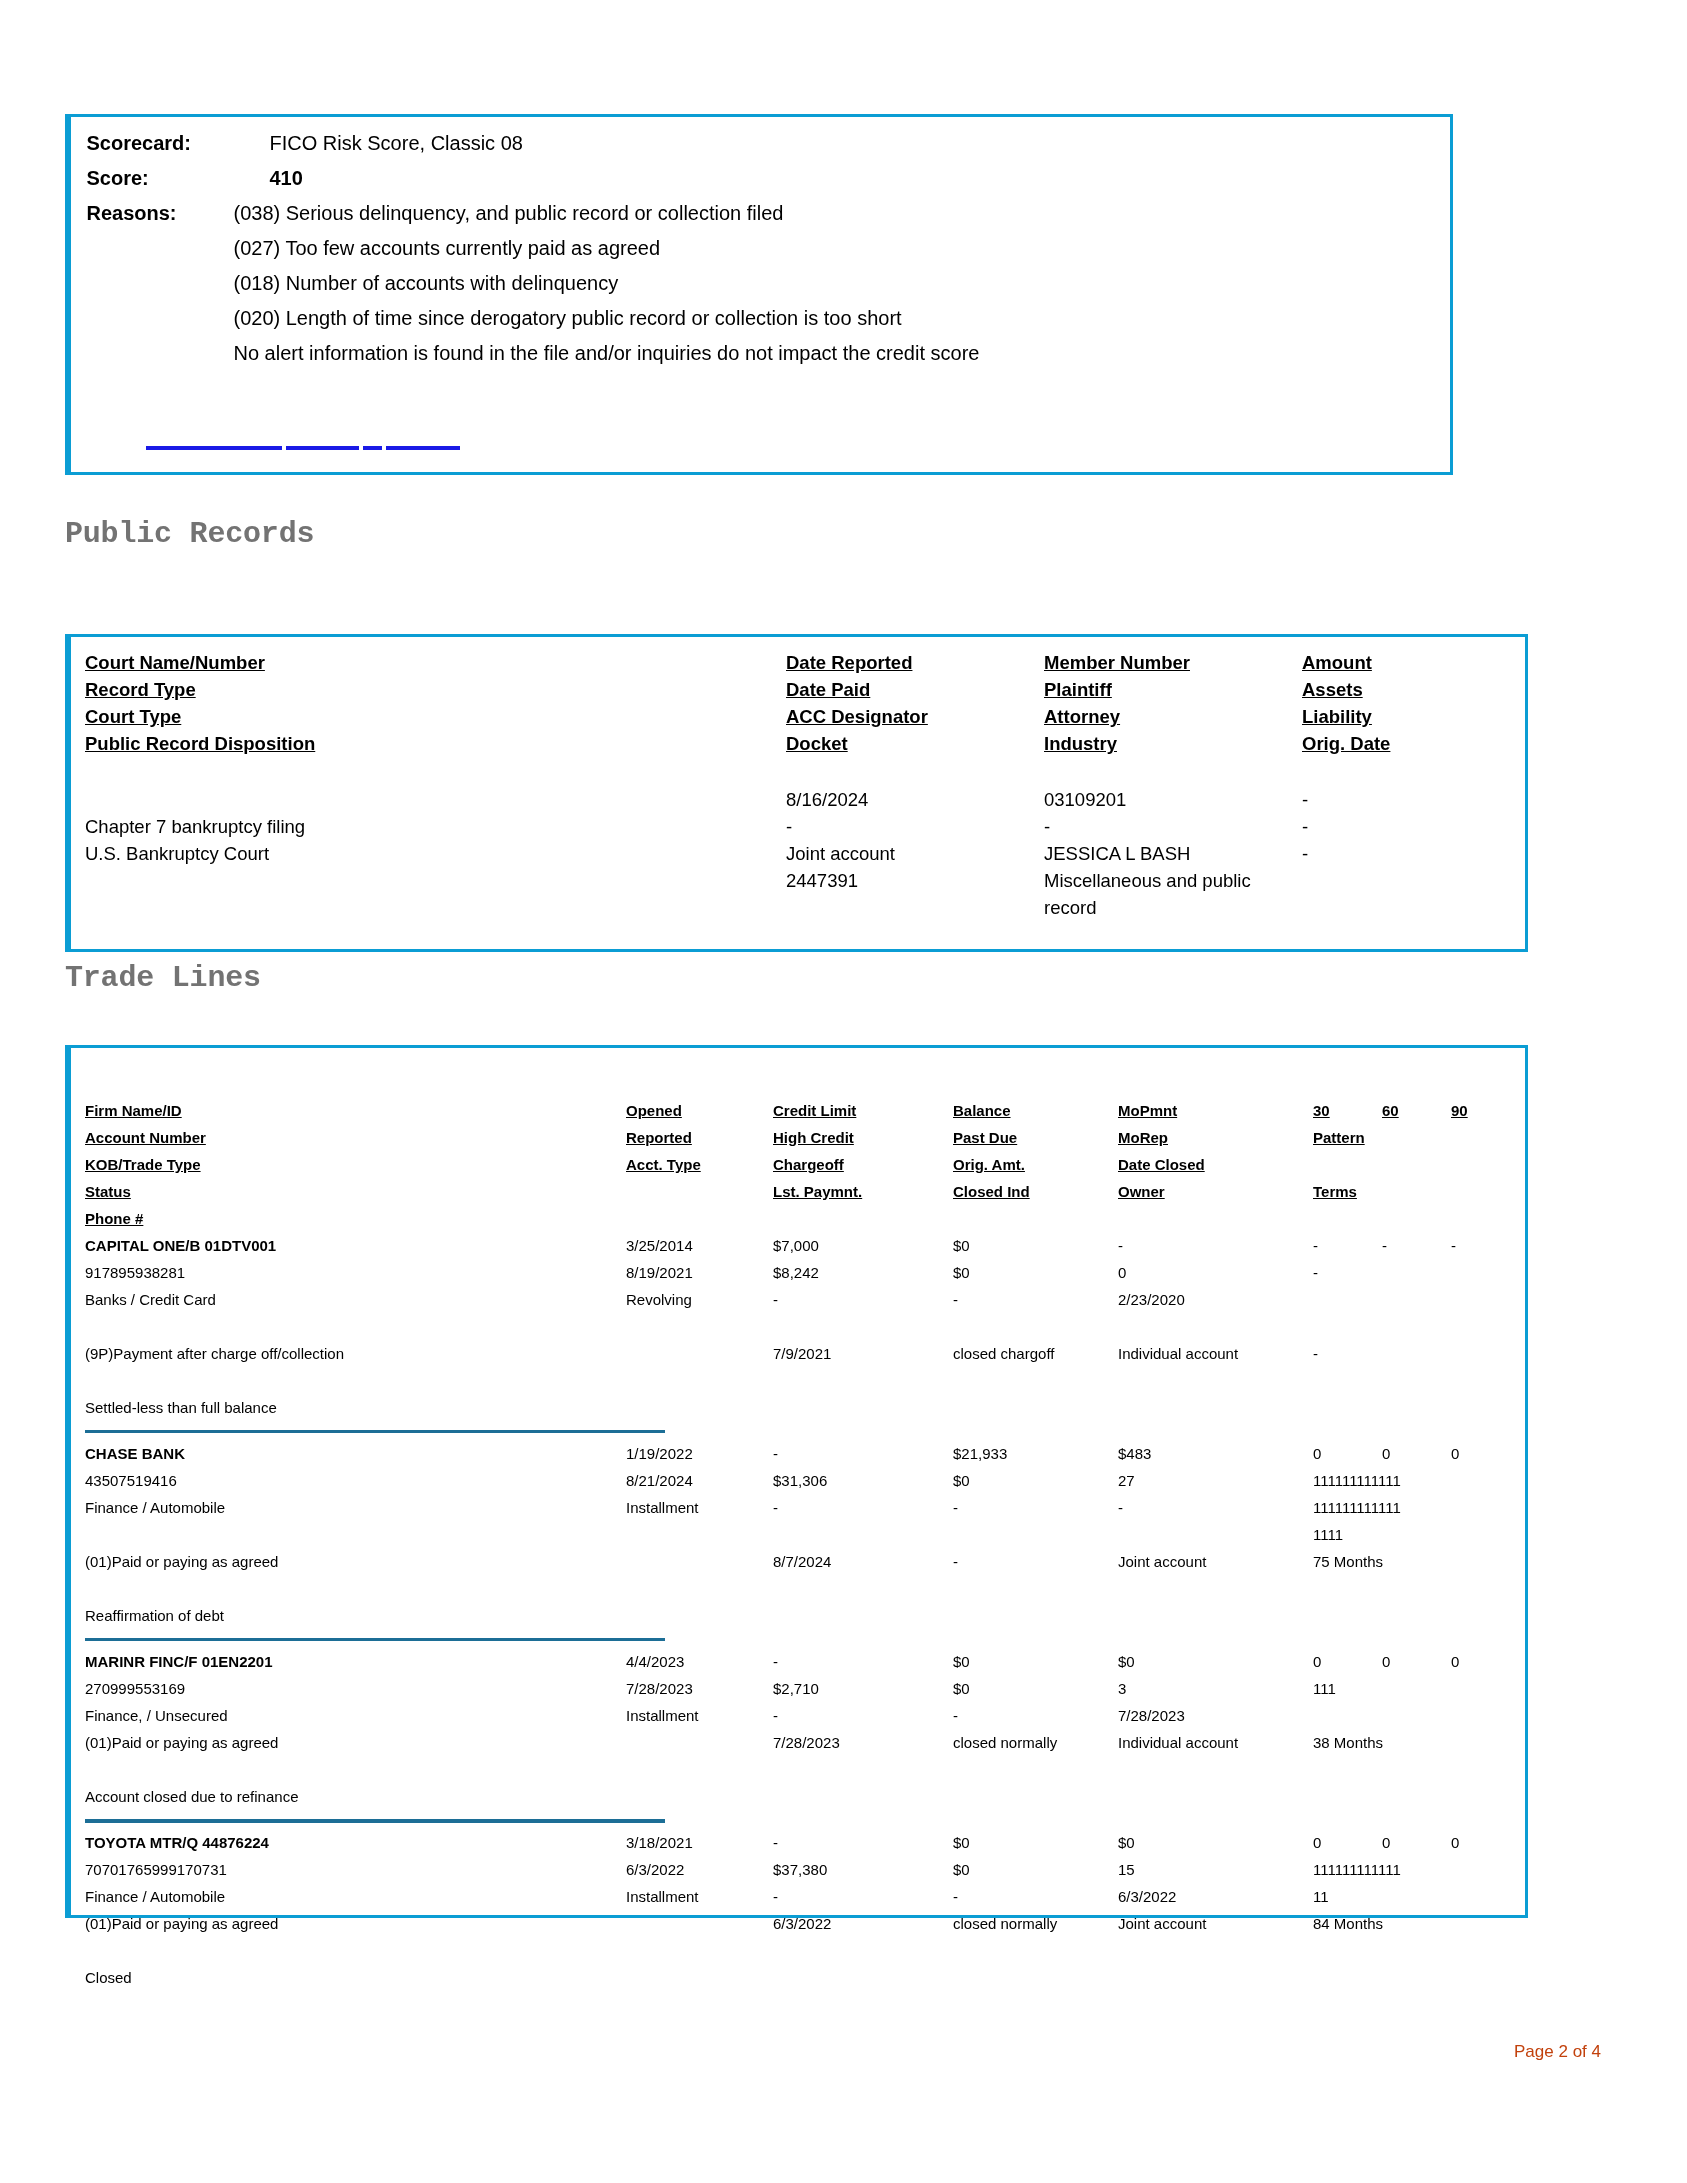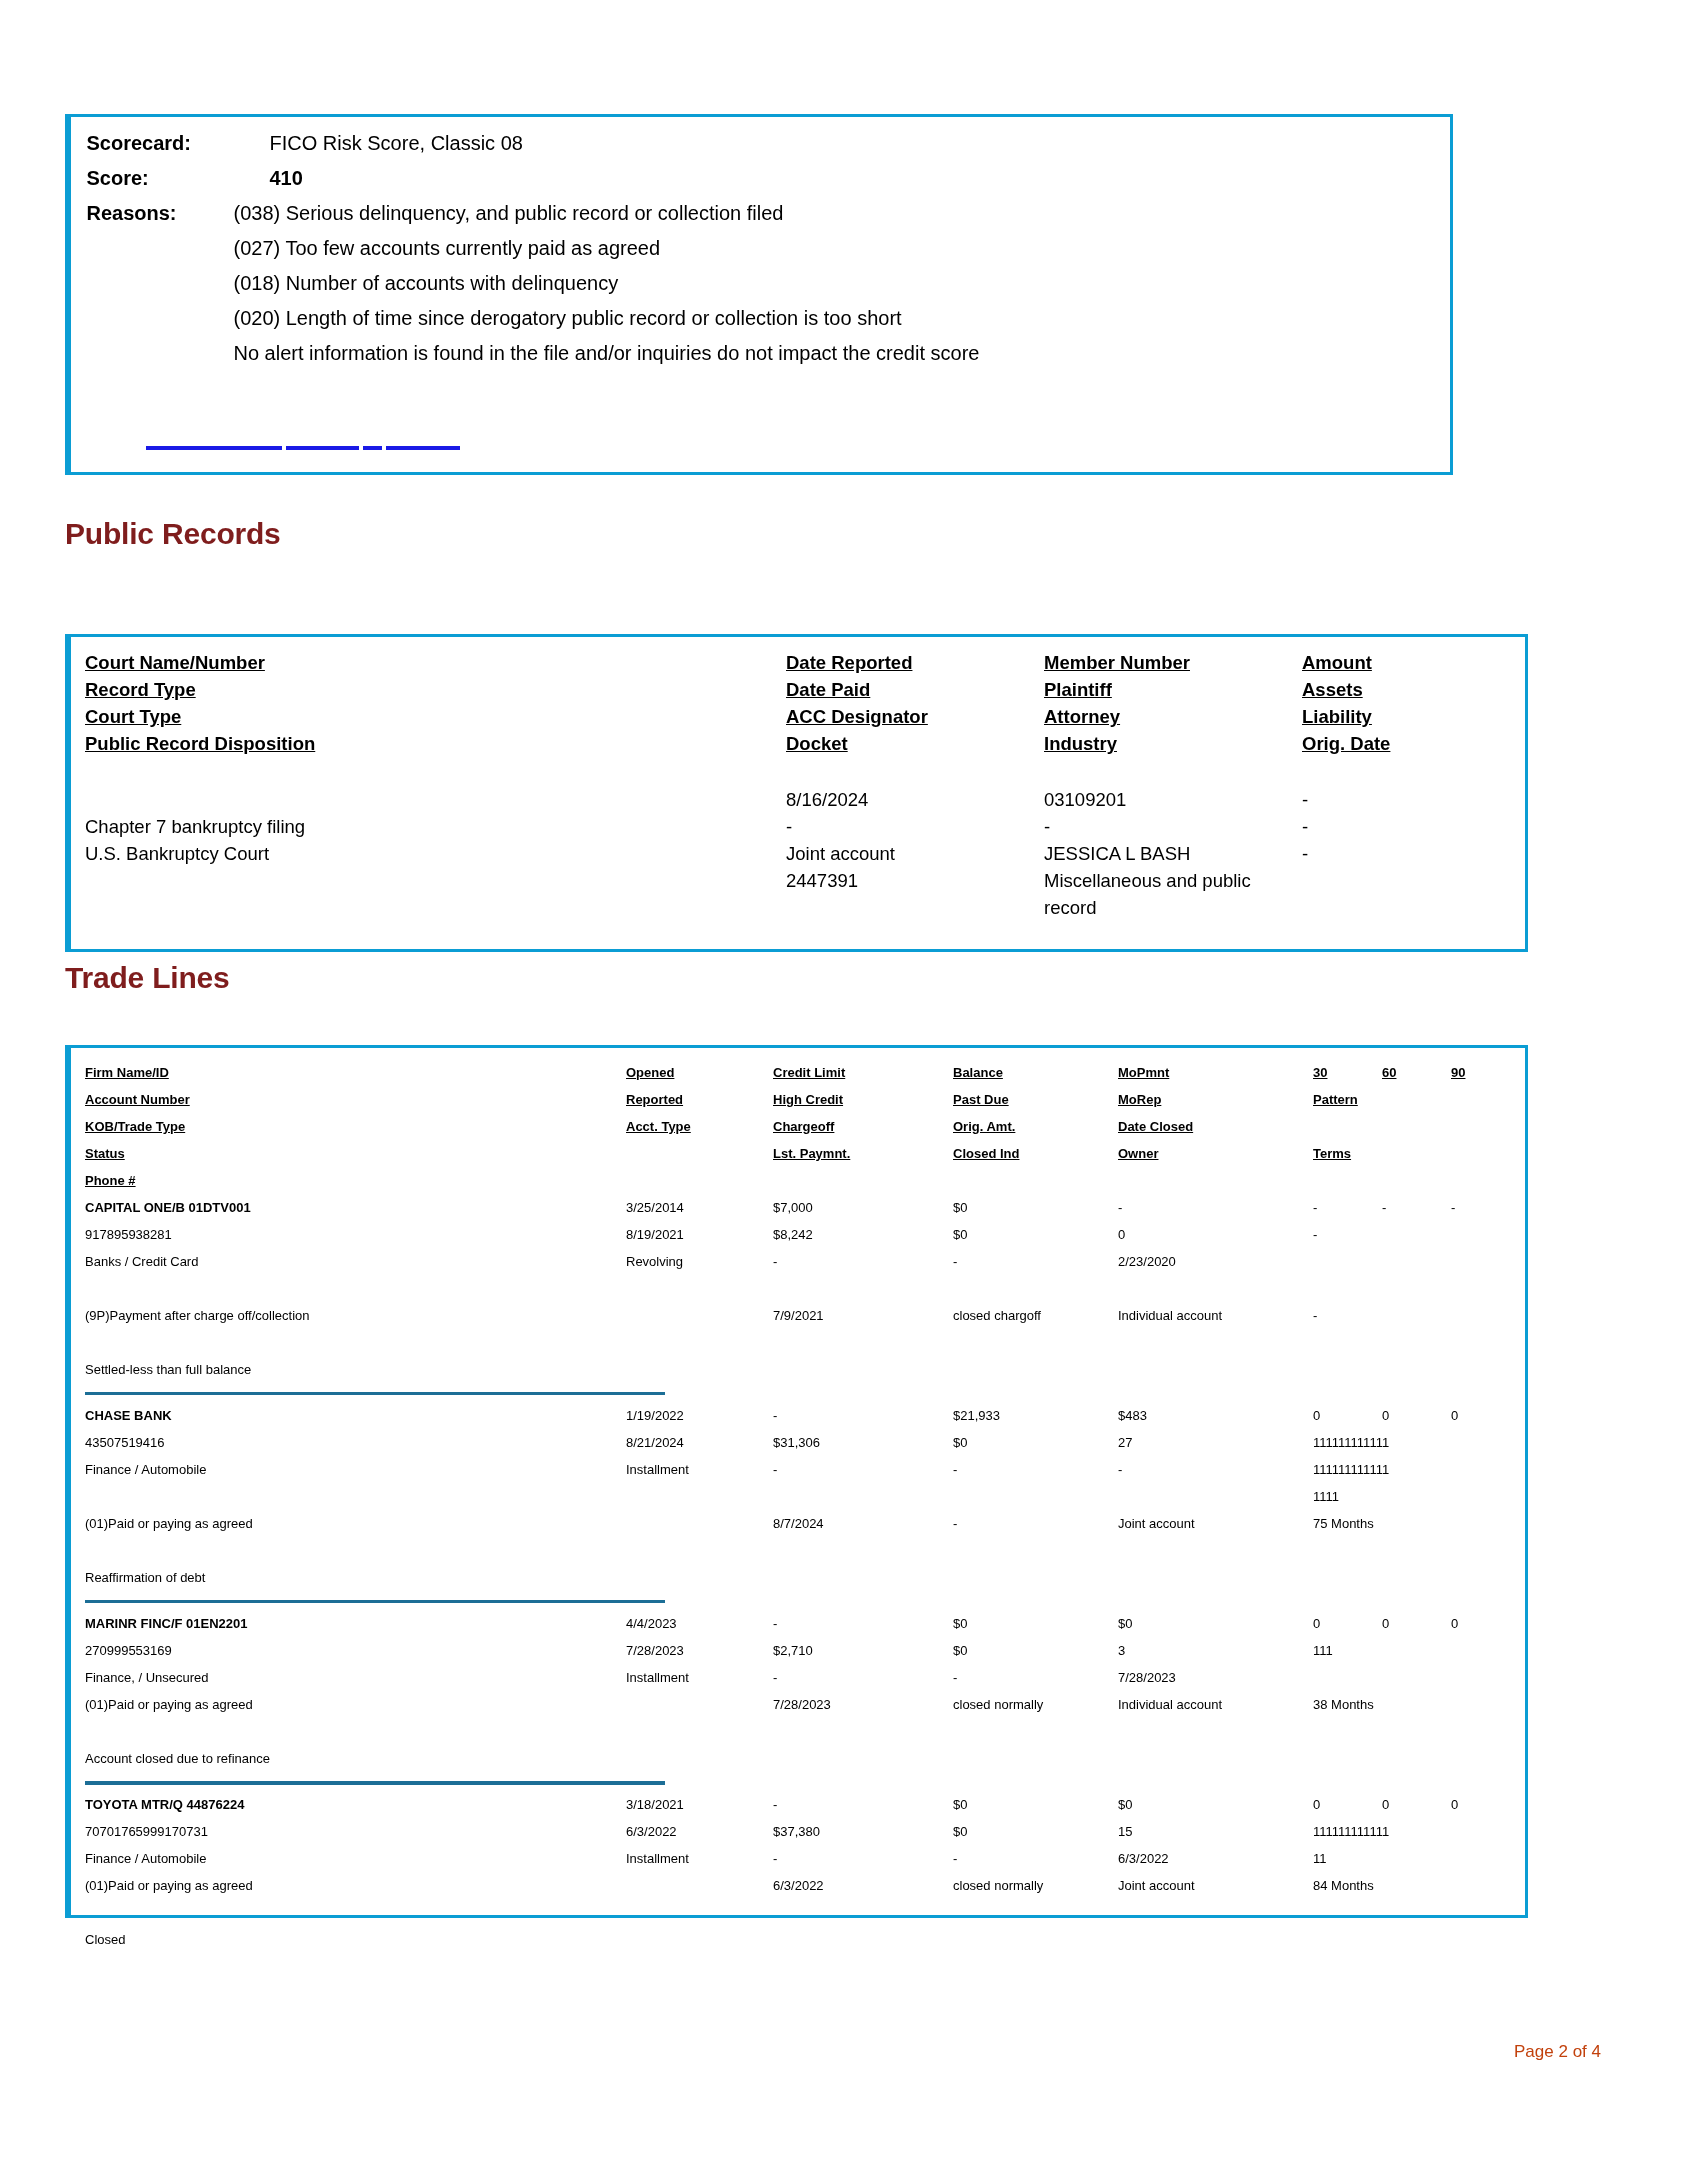--- a/index.html
+++ b/index.html
@@ -56,22 +56,23 @@
     height:4px;
     background:#1a1ae6;
     display:inline-block;
   }
 
   
   .section-heading{
     position:absolute;
     font-size:30px;
     font-weight:bold;
-    color:#7f1d1d;
+    color:#737373;
     letter-spacing:-0.2px;
+    font-family:Liberation Mono, monospace;
   }
   #heading-public-records{ left:65px; top:517px; }
   #heading-trade-lines{ left:65px; top:961px; }
 
   
   #public-records-box{
     position:absolute;
     left:65px; top:634px;
     width:1463px; height:318px;
   }
@@ -92,21 +93,21 @@
   .pr-body{ margin-top:29px; }
   .pr-body .cell{ display:block; min-height:27px; }
   .pr-wrap{ line-height:27px; }
 
   
   #trade-lines-box{
     position:absolute;
     left:65px; top:1045px;
     width:1463px; height:873px;
   }
-  .tl-inner{ padding:10.6px 0 0 17px; font-size:13px; }
+  .tl-inner{ padding:10.6px 0 0 17px; font-size:15px;margin-top:38px; }
 
   .tl-row{ display:flex; line-height:27px; }
   .tl-name  { width:541px; flex:0 0 541px; }
   .tl-open  { width:147px; flex:0 0 147px; }
   .tl-limit { width:180px; flex:0 0 180px; }
   .tl-bal   { width:165px; flex:0 0 165px; }
   .tl-mo    { width:195px; flex:0 0 195px; }
   .tl-30    { width:69px; flex:0 0 69px; }
   .tl-60    { width:69px; flex:0 0 69px; }
   .tl-90    { width:69px; flex:0 0 69px; }

